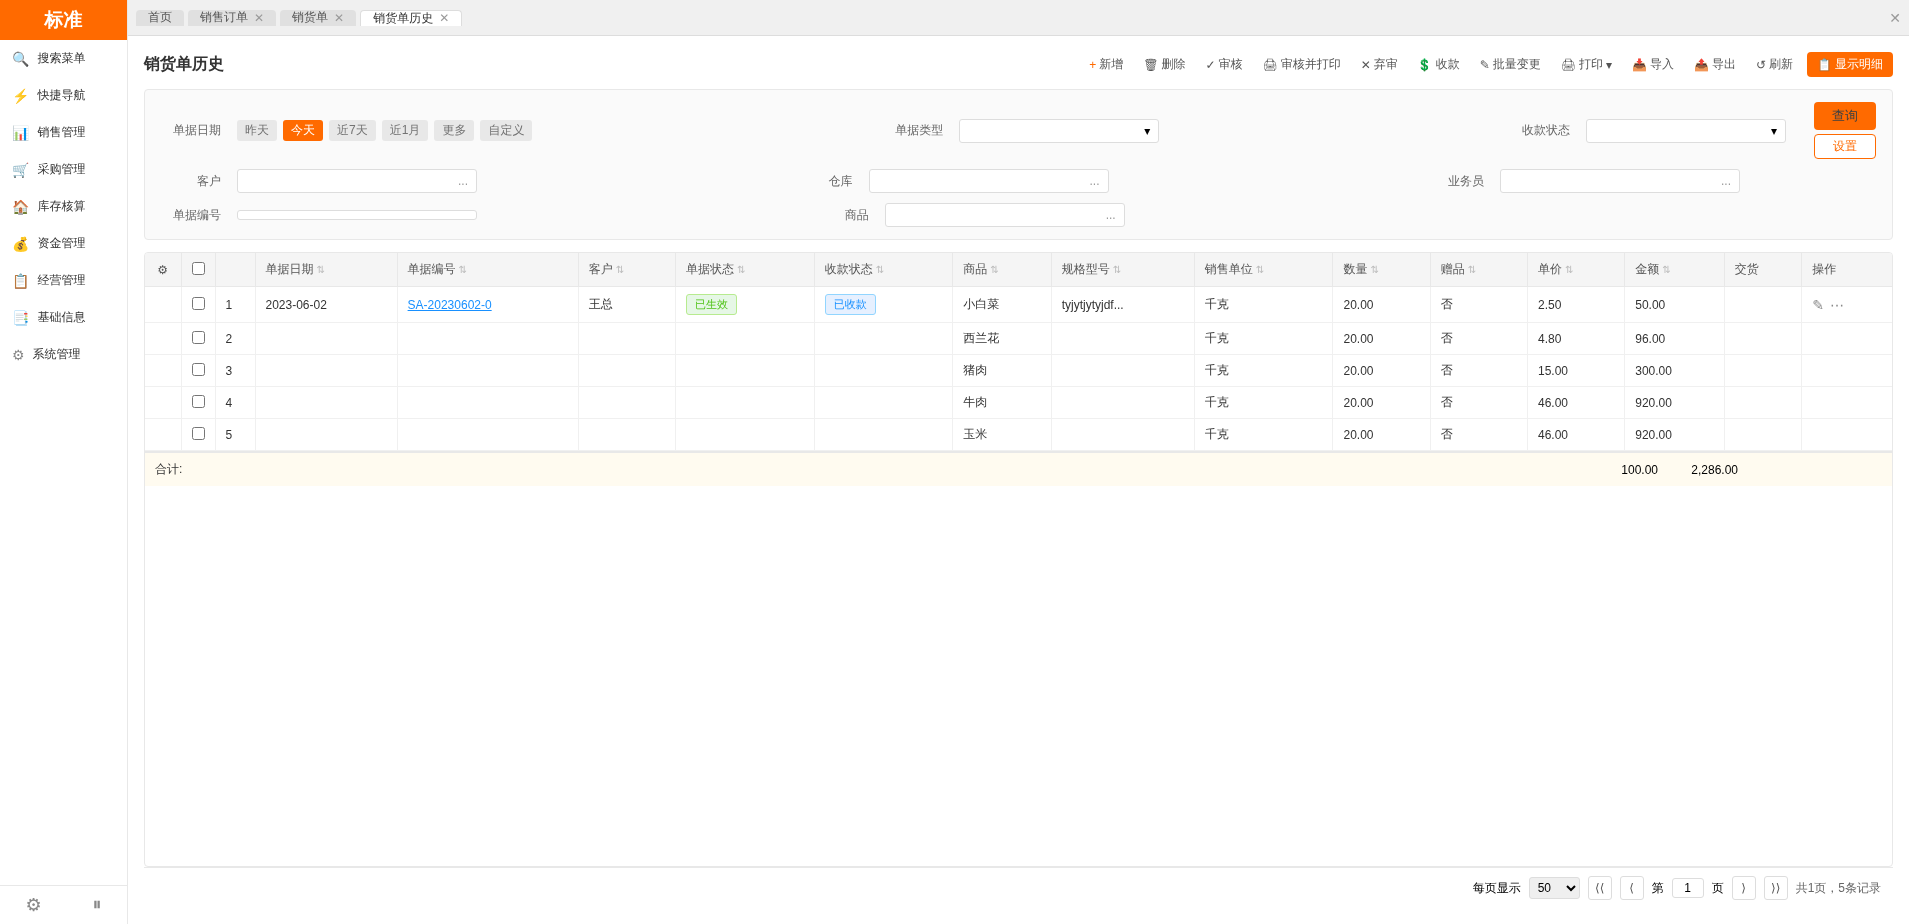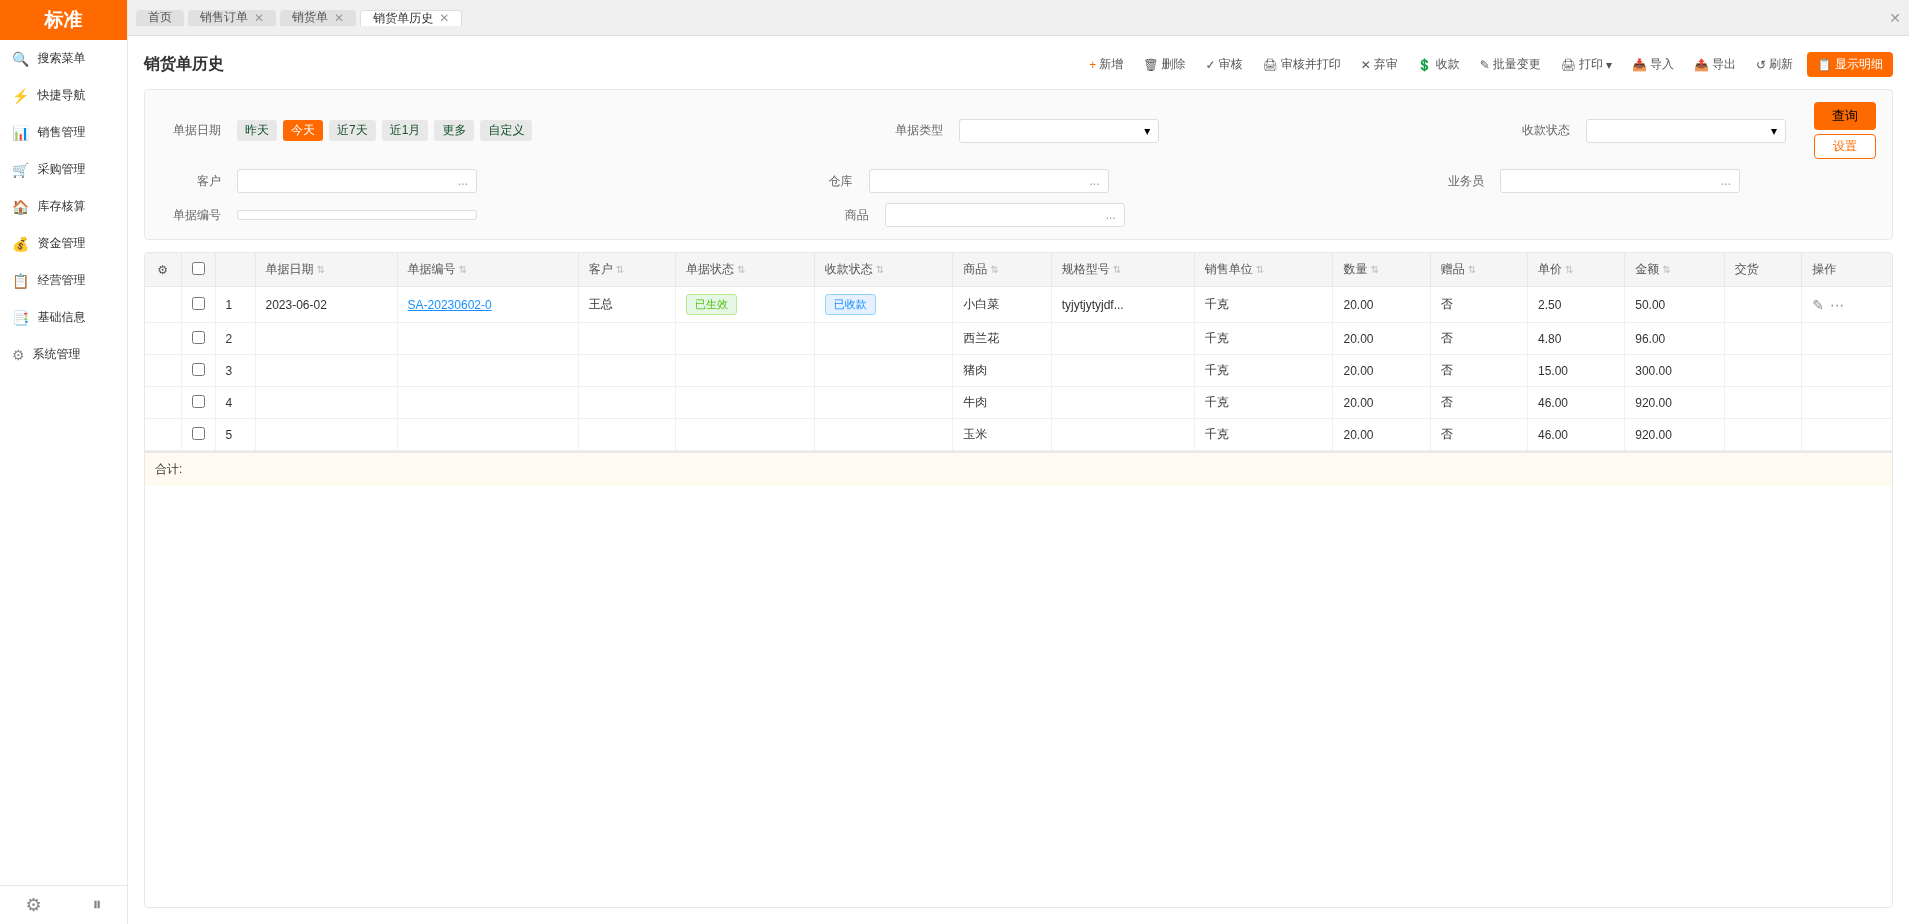--- a/index.html
+++ b/index.html
@@ -164,21 +164,21 @@
     .date-filter {
       display: flex;
       align-items: center;
       gap: 6px;
     }
     .date-tag {
       background: #e8e8e8;
       padding: 2px 8px;
       border-radius: 3px;
       cursor: pointer;
-      color: #14532d;
+      color: #737373;
     }
     .date-tag.active {
       background: #ff6a00;
       color: #fff;
     }
     .date-range { color: #888; font-size: 11px; }
     .filter-more {
       text-align: center;
       color: #ff6a00;
       cursor: pointer;
@@ -428,21 +428,21 @@
           <span></span>
           <span>▾</span>
         </div>
         <div style="flex:1;"></div>
         <span class="filter-label">收款状态</span>
         <div class="filter-select" style="min-width:200px;">
           <span></span>
           <span>▾</span>
         </div>
         <div style="margin-left:12px;display:flex;flex-direction:column;gap:4px;">
-          <button style="background:#ff6a00;color:#000000;border:none;border-radius:4px;padding:5px 18px;cursor:pointer;font-size:13px;">查询</button>
+          <button style="background:#ff6a00;color:#404040;border:none;border-radius:4px;padding:5px 18px;cursor:pointer;font-size:13px;">查询</button>
           <button style="background:#fff;color:#ff6a00;border:1px solid #ff6a00;border-radius:4px;padding:3px 14px;cursor:pointer;font-size:12px;">设置</button>
         </div>
       </div>
 
 
       <div class="filter-row">
         <span class="filter-label">客户</span>
         <div class="filter-input filter-input-wide" style="display:flex;align-items:center;justify-content:flex-end;">
           <span class="ellipsis-btn">...</span>
         </div>
@@ -595,17 +595,39 @@
               <td>46.00</td>
               <td>920.00</td>
               <td></td>
               <td></td>
             </tr>
           </tbody>
       </table>
 
       <div class="table-footer">
         <span class="total-label">合计:</span>
+        <div class="total-cells">
+          <span style="flex:1;"></span>
+          <span style="min-width:80px;text-align:right;padding-right:24px;">100.00</span>
+          <span style="min-width:80px;text-align:right;padding-right:24px;">2,286.00</span>
+          <span style="min-width:120px;"></span>
+        </div>
       </div>
     </div>
 
+    <div class="pagination">
+      <span>每页显示</span>
+      <select class="page-size-select">
+        <option>50</option>
+        <option>100</option>
+        <option>200</option>
+      </select>
+      <div class="page-btn">⟨⟨</div>
+      <div class="page-btn">⟨</div>
+      <span>第</span>
+      <input type="text" class="page-input" value="1" style="">
+      <span>页</span>
+      <div class="page-btn">⟩</div>
+      <div class="page-btn">⟩⟩</div>
+      <span class="page-info">共1页，5条记录</span>
+    </div>
   </div>
 </div>
 
 </body></html>

